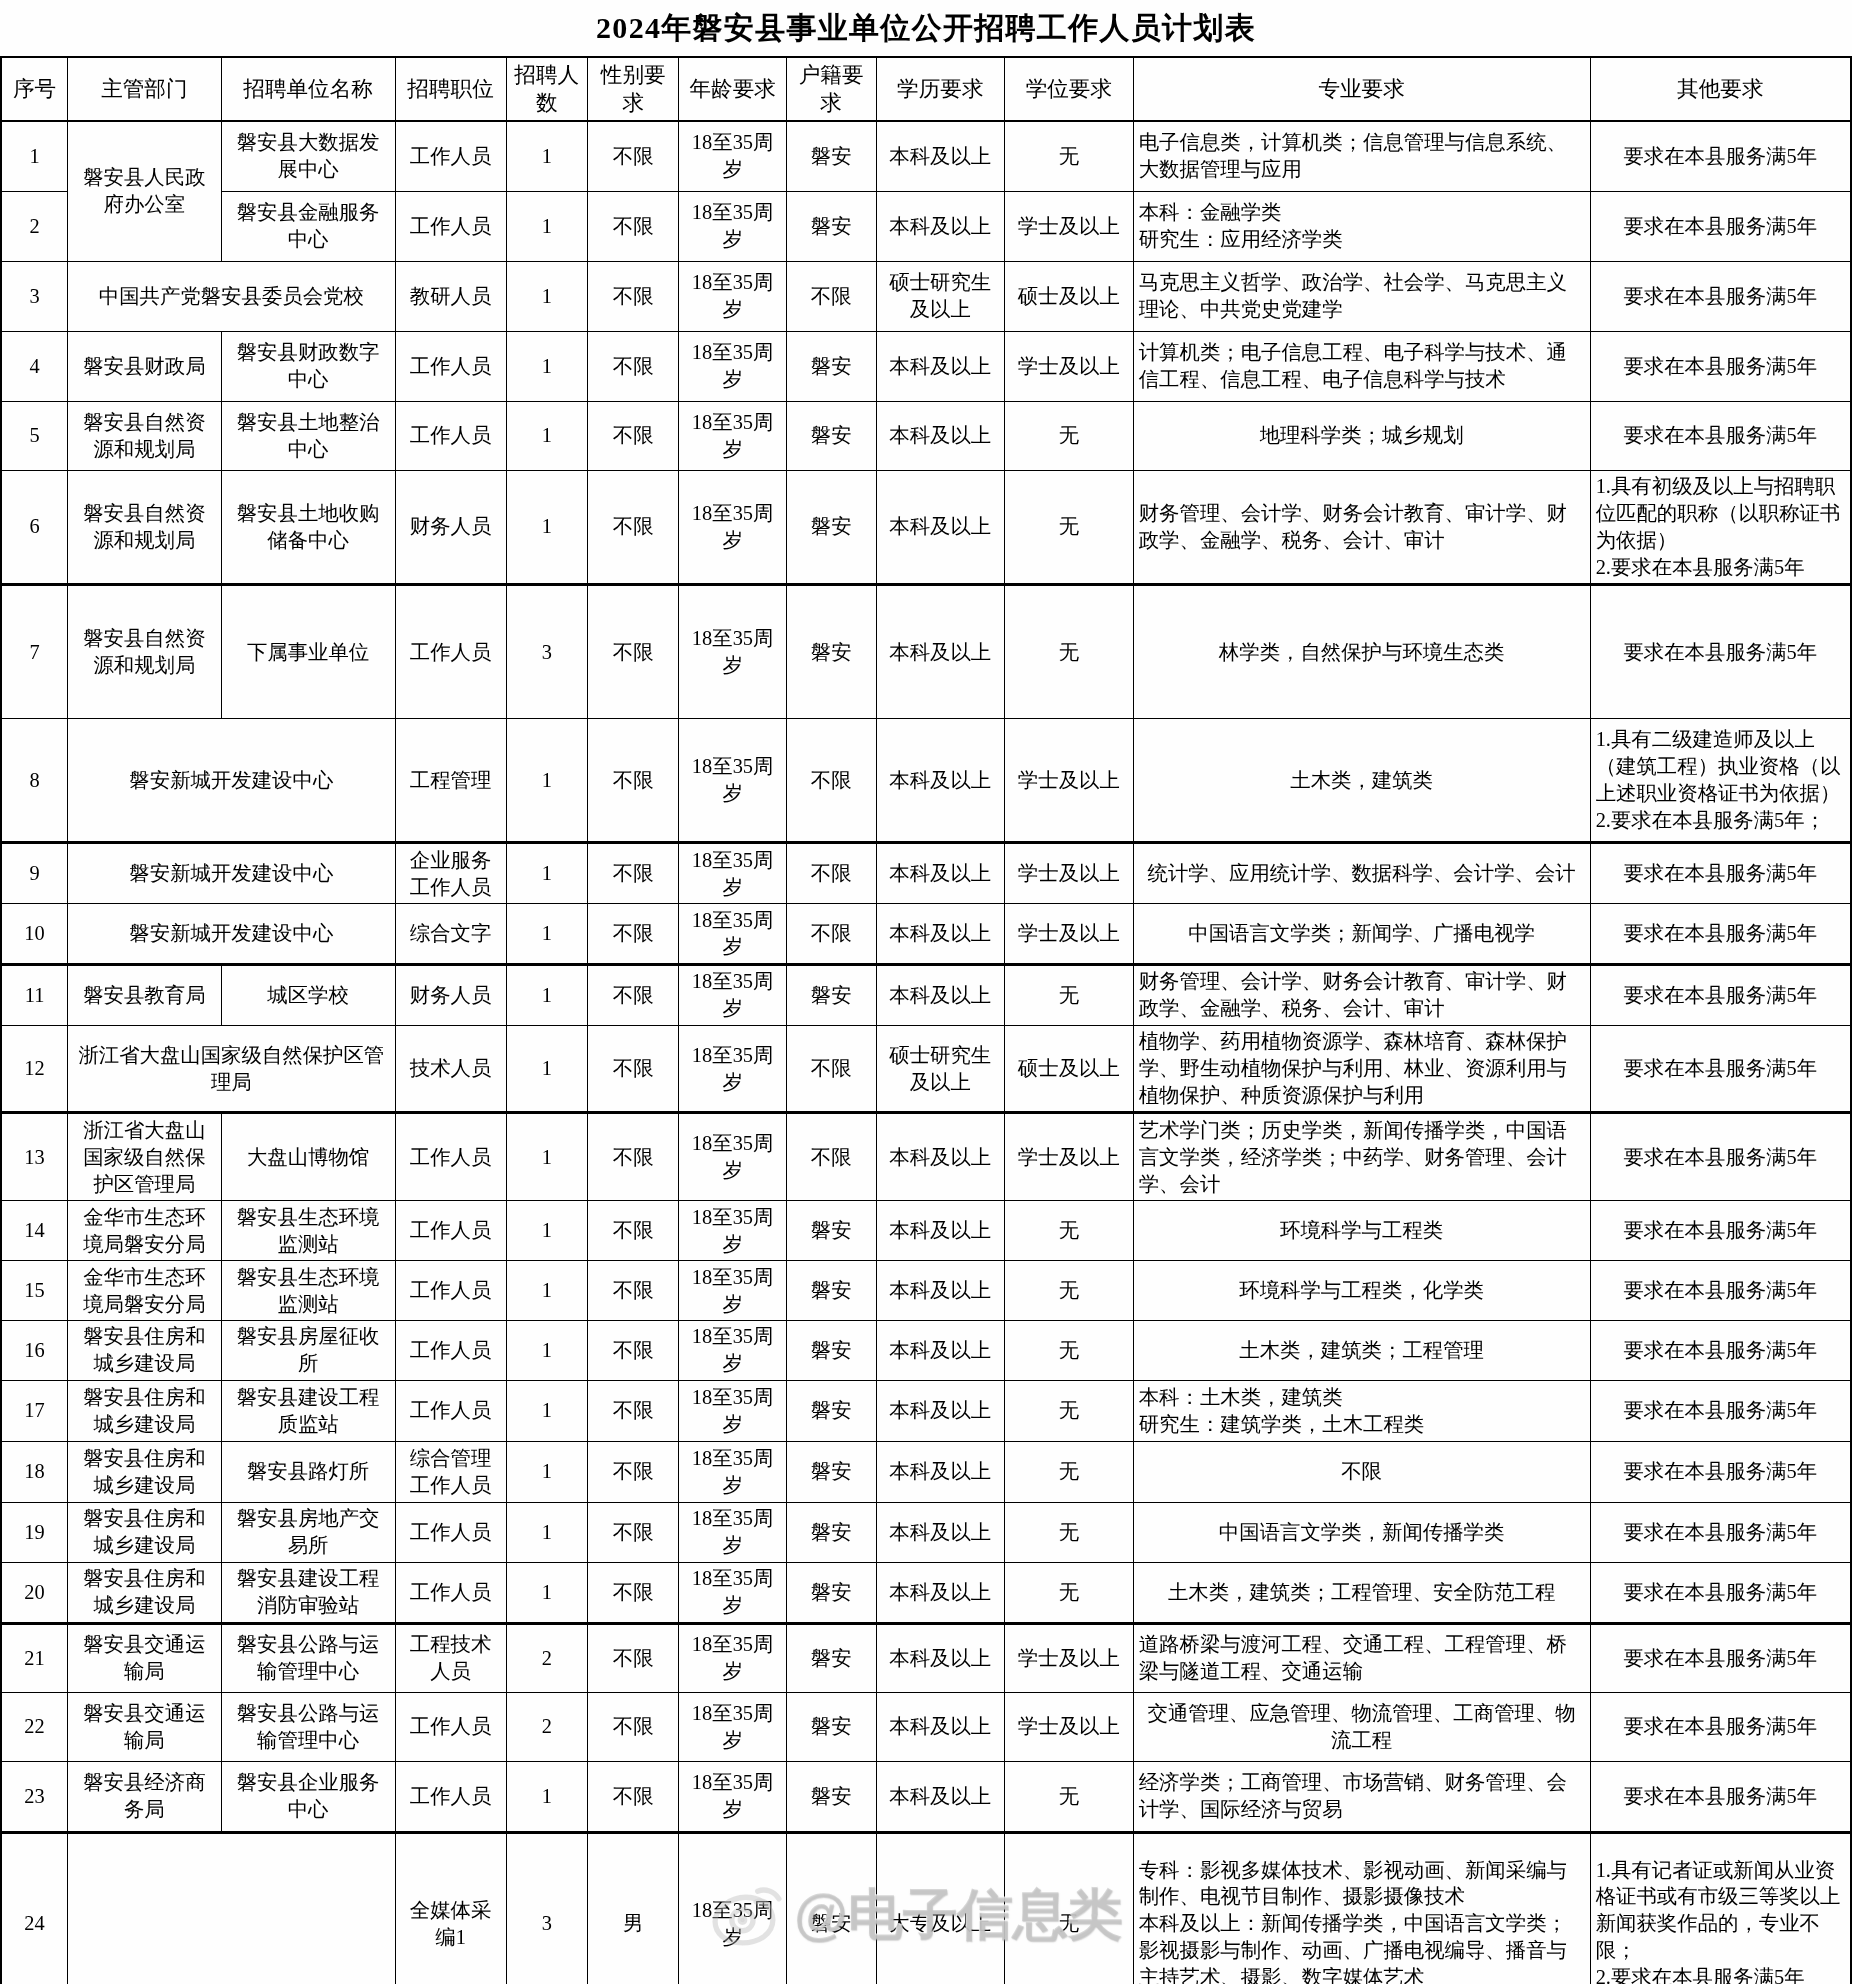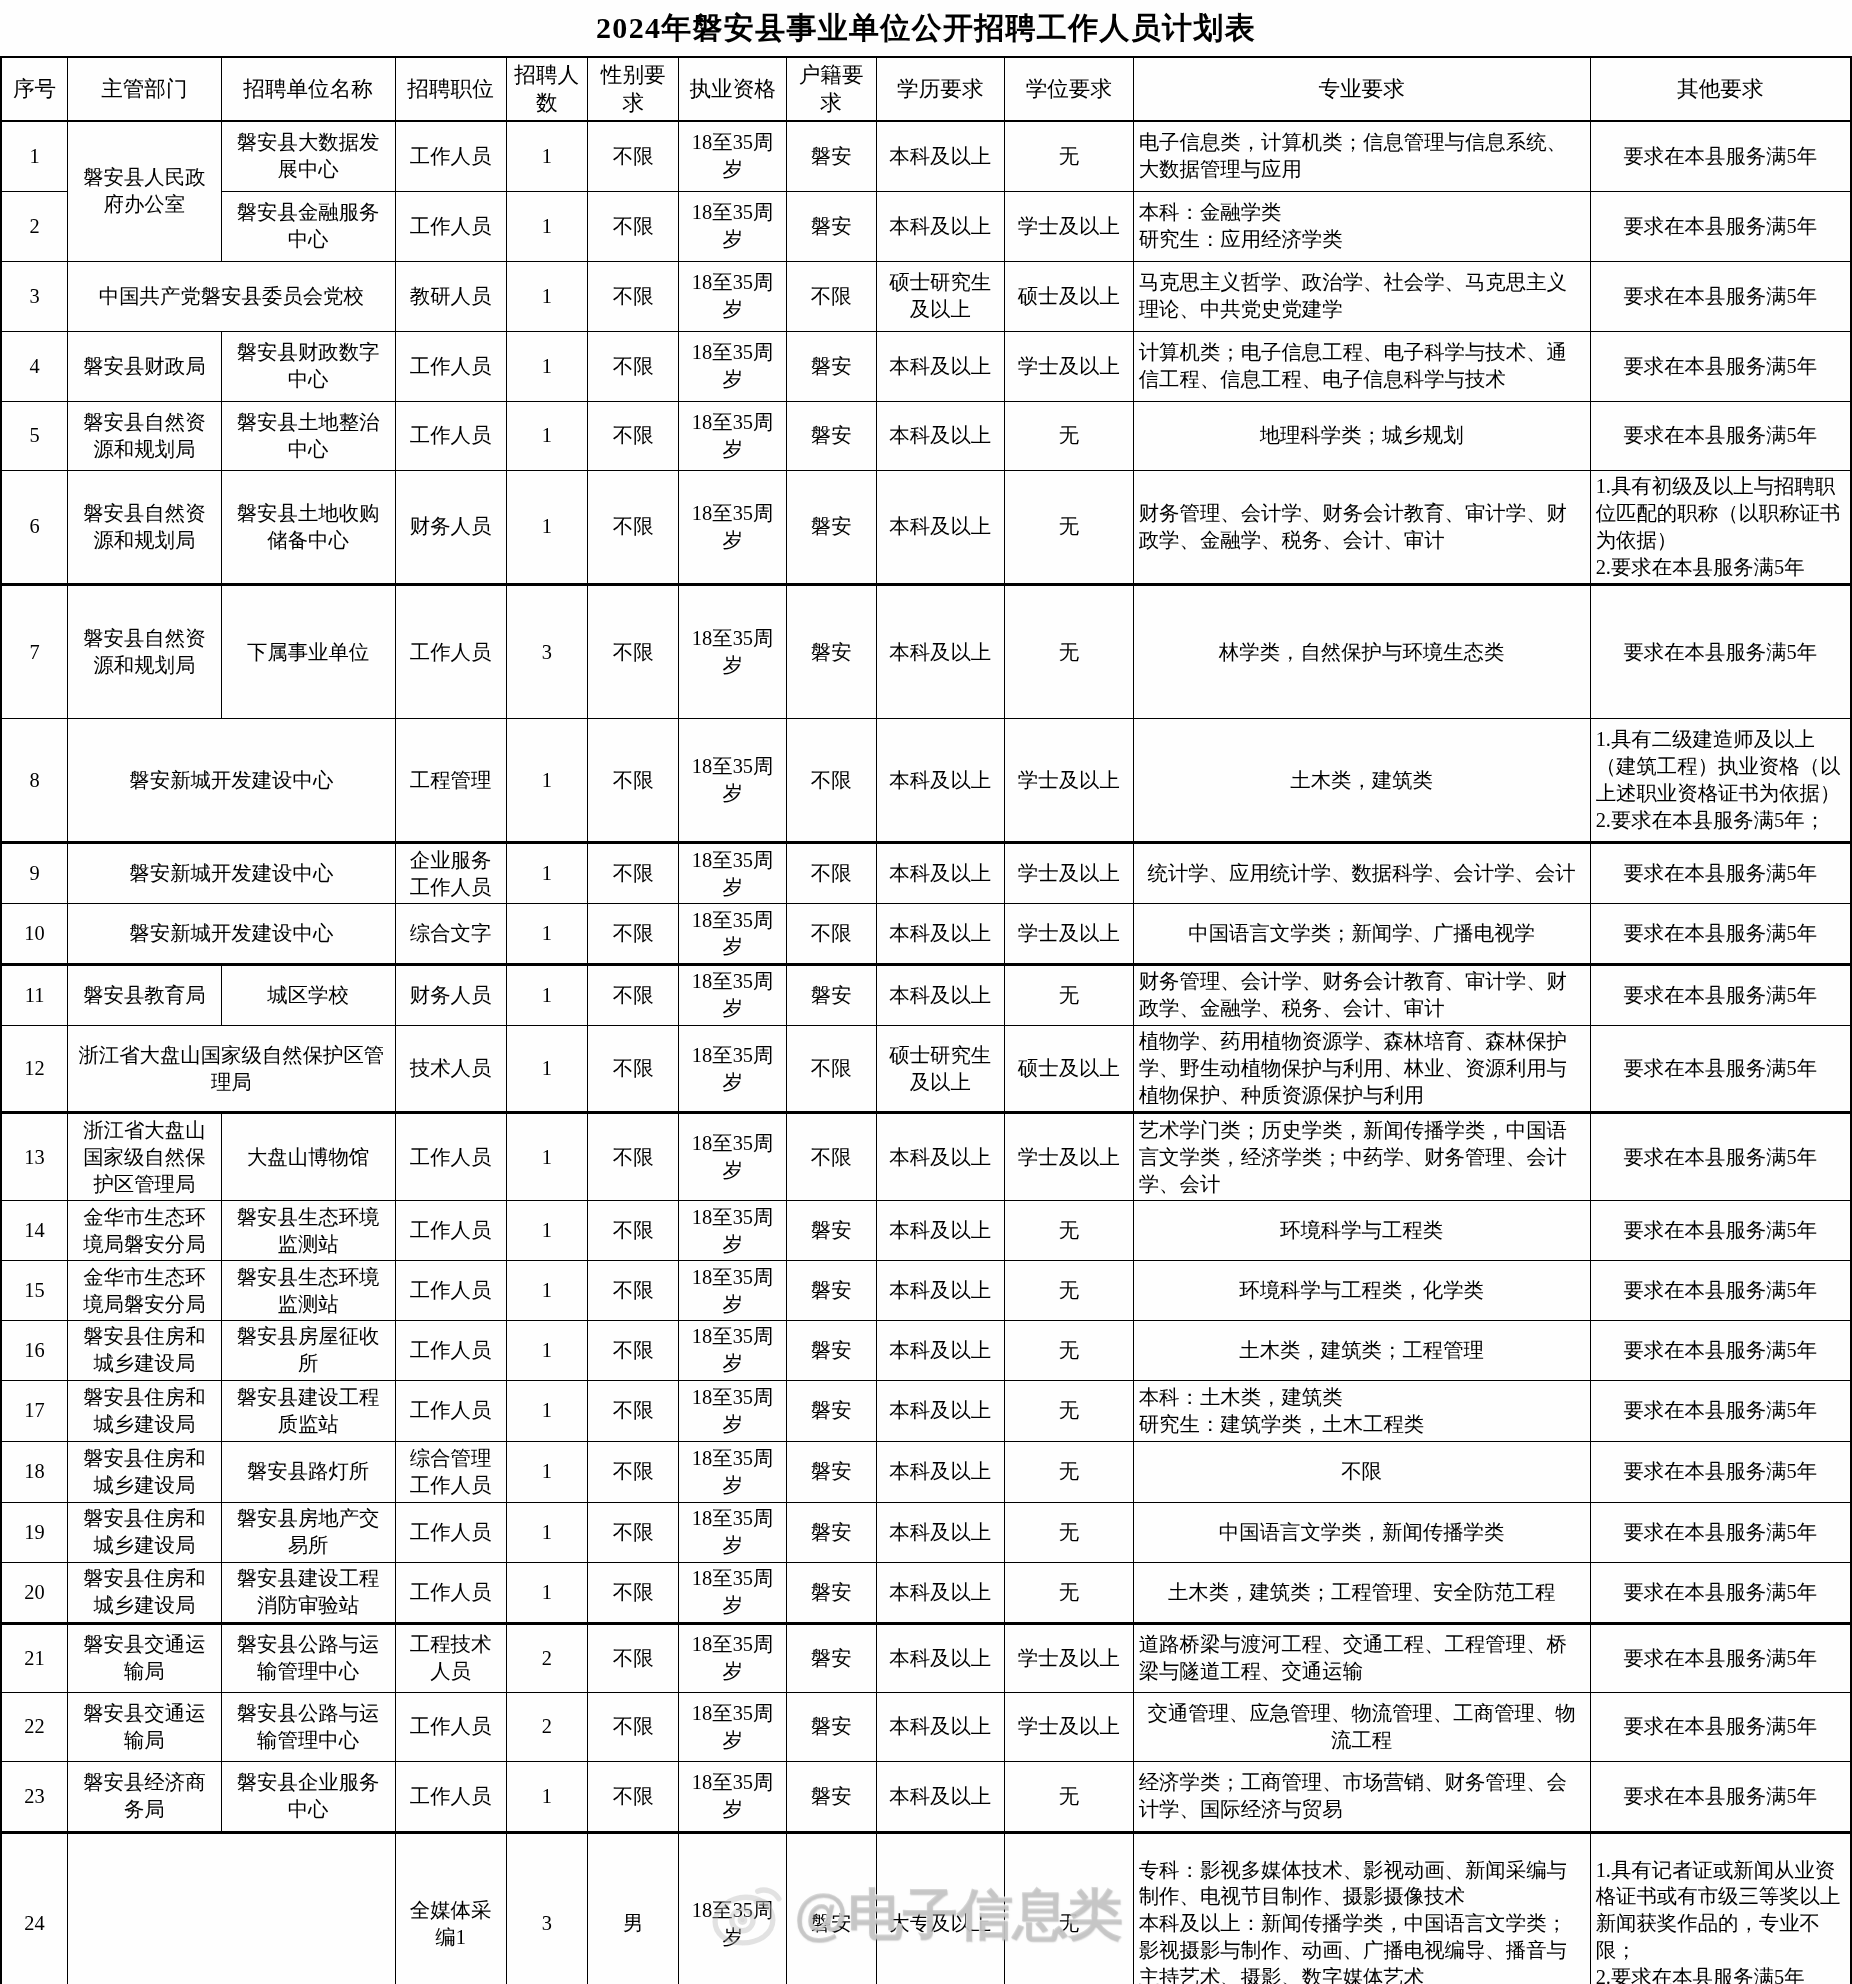--- a/index.html
+++ b/index.html
@@ -62,21 +62,21 @@
       <col style="width:14.1%">
   </colgroup>
   <thead>
     <tr class="hdr">
         <th>序号</th>
         <th>主管部门</th>
         <th>招聘单位名称</th>
         <th>招聘职位</th>
         <th>招聘人数</th>
         <th>性别要求</th>
-        <th>执业资格</th>
+        <th>年龄要求</th>
         <th>户籍要求</th>
         <th>学历要求</th>
         <th>学位要求</th>
         <th>专业要求</th>
         <th>其他要求</th>
       </tr>
   </thead>
   <tbody>
       <tr style="height: 70px;">
         <td>1</td>

